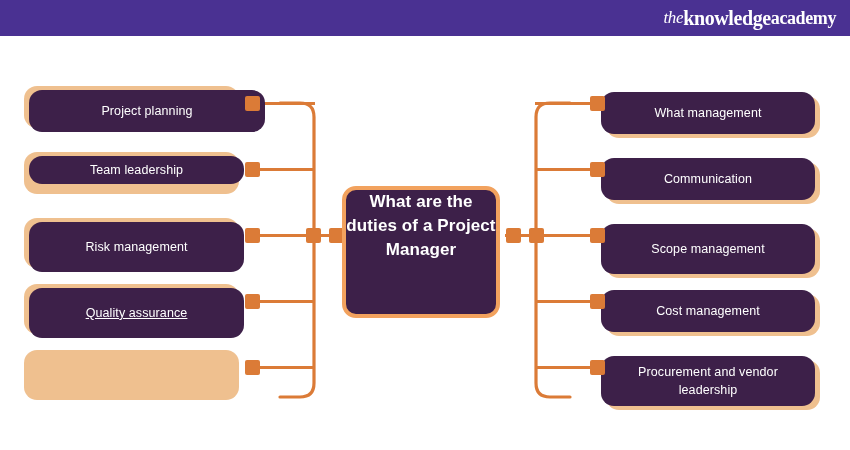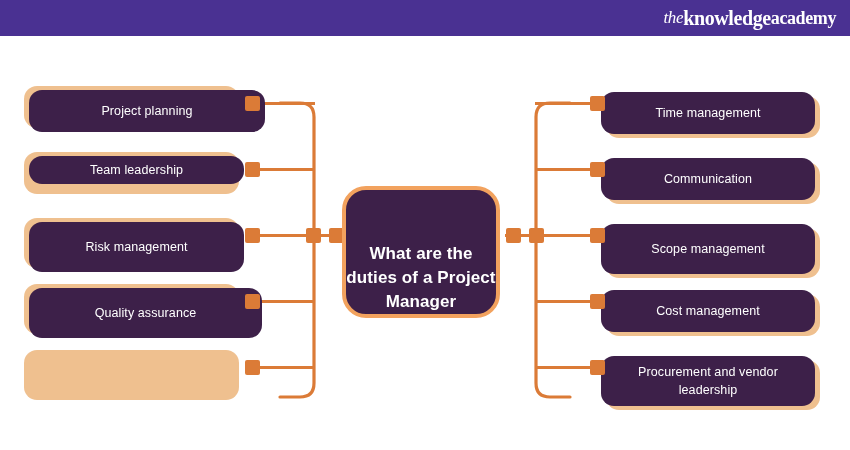--- a/index.html
+++ b/index.html
@@ -88,24 +88,24 @@
     border-radius: 13px;
     z-index: 2;
   }
 
   
   .center-node {
     position: absolute;
     box-sizing: border-box;
     background: #3d2049;
     border: 4px solid #f2a25e;
-    border-radius: 24px;
+    border-radius: 14px;
     color: #ffffff;
     display: flex;
-    align-items: flex-end;
+    align-items: flex-start;
     justify-content: center;
     text-align: center;
     font-size: 17px;
     font-weight: 700;
     line-height: 1.42;
     letter-spacing: 0.1px;
     z-index: 5;
   }
 
   
@@ -192,31 +192,31 @@
     </div>
     <div class="sq" style="left:245px; top:126px; width:15px; height:15px;"></div>
 
     <div class="node-shadow" style="left:24px; top:182px; width:215px; height:50px;"></div>
     <div class="node" style="left:29px; top:186px; width:215px; height:50px;">
       <span>Risk management</span>
     </div>
     <div class="sq" style="left:245px; top:192px; width:15px; height:15px;"></div>
 
     <div class="node-shadow" style="left:24px; top:248px; width:215px; height:50px;"></div>
-    <div class="node" style="left:29px; top:252px; width:233px; height:50px;">
+    <div class="node" style="left:29px; top:252px; width:215px; height:50px;text-decoration:underline;">
       <span>Quality assurance</span>
     </div>
     <div class="sq" style="left:245px; top:258px; width:15px; height:15px;"></div>
 
     <div class="node-shadow" style="left:24px; top:314px; width:215px; height:50px;"></div>
     <div class="sq" style="left:245px; top:324px; width:15px; height:15px;"></div>
 
     <div class="node-shadow" style="left:606px; top:60px; width:214px; height:42px;"></div>
     <div class="node" style="left:601px; top:56px; width:214px; height:42px;">
-      <span>Time management</span>
+      <span>What management</span>
     </div>
     <div class="sq" style="left:590px; top:60px; width:15px; height:15px;"></div>
 
     <div class="node-shadow" style="left:606px; top:126px; width:214px; height:42px;"></div>
     <div class="node" style="left:601px; top:122px; width:214px; height:42px;">
       <span>Communication</span>
     </div>
     <div class="sq" style="left:590px; top:126px; width:15px; height:15px;"></div>
 
     <div class="node-shadow" style="left:606px; top:192px; width:214px; height:50px;"></div>

